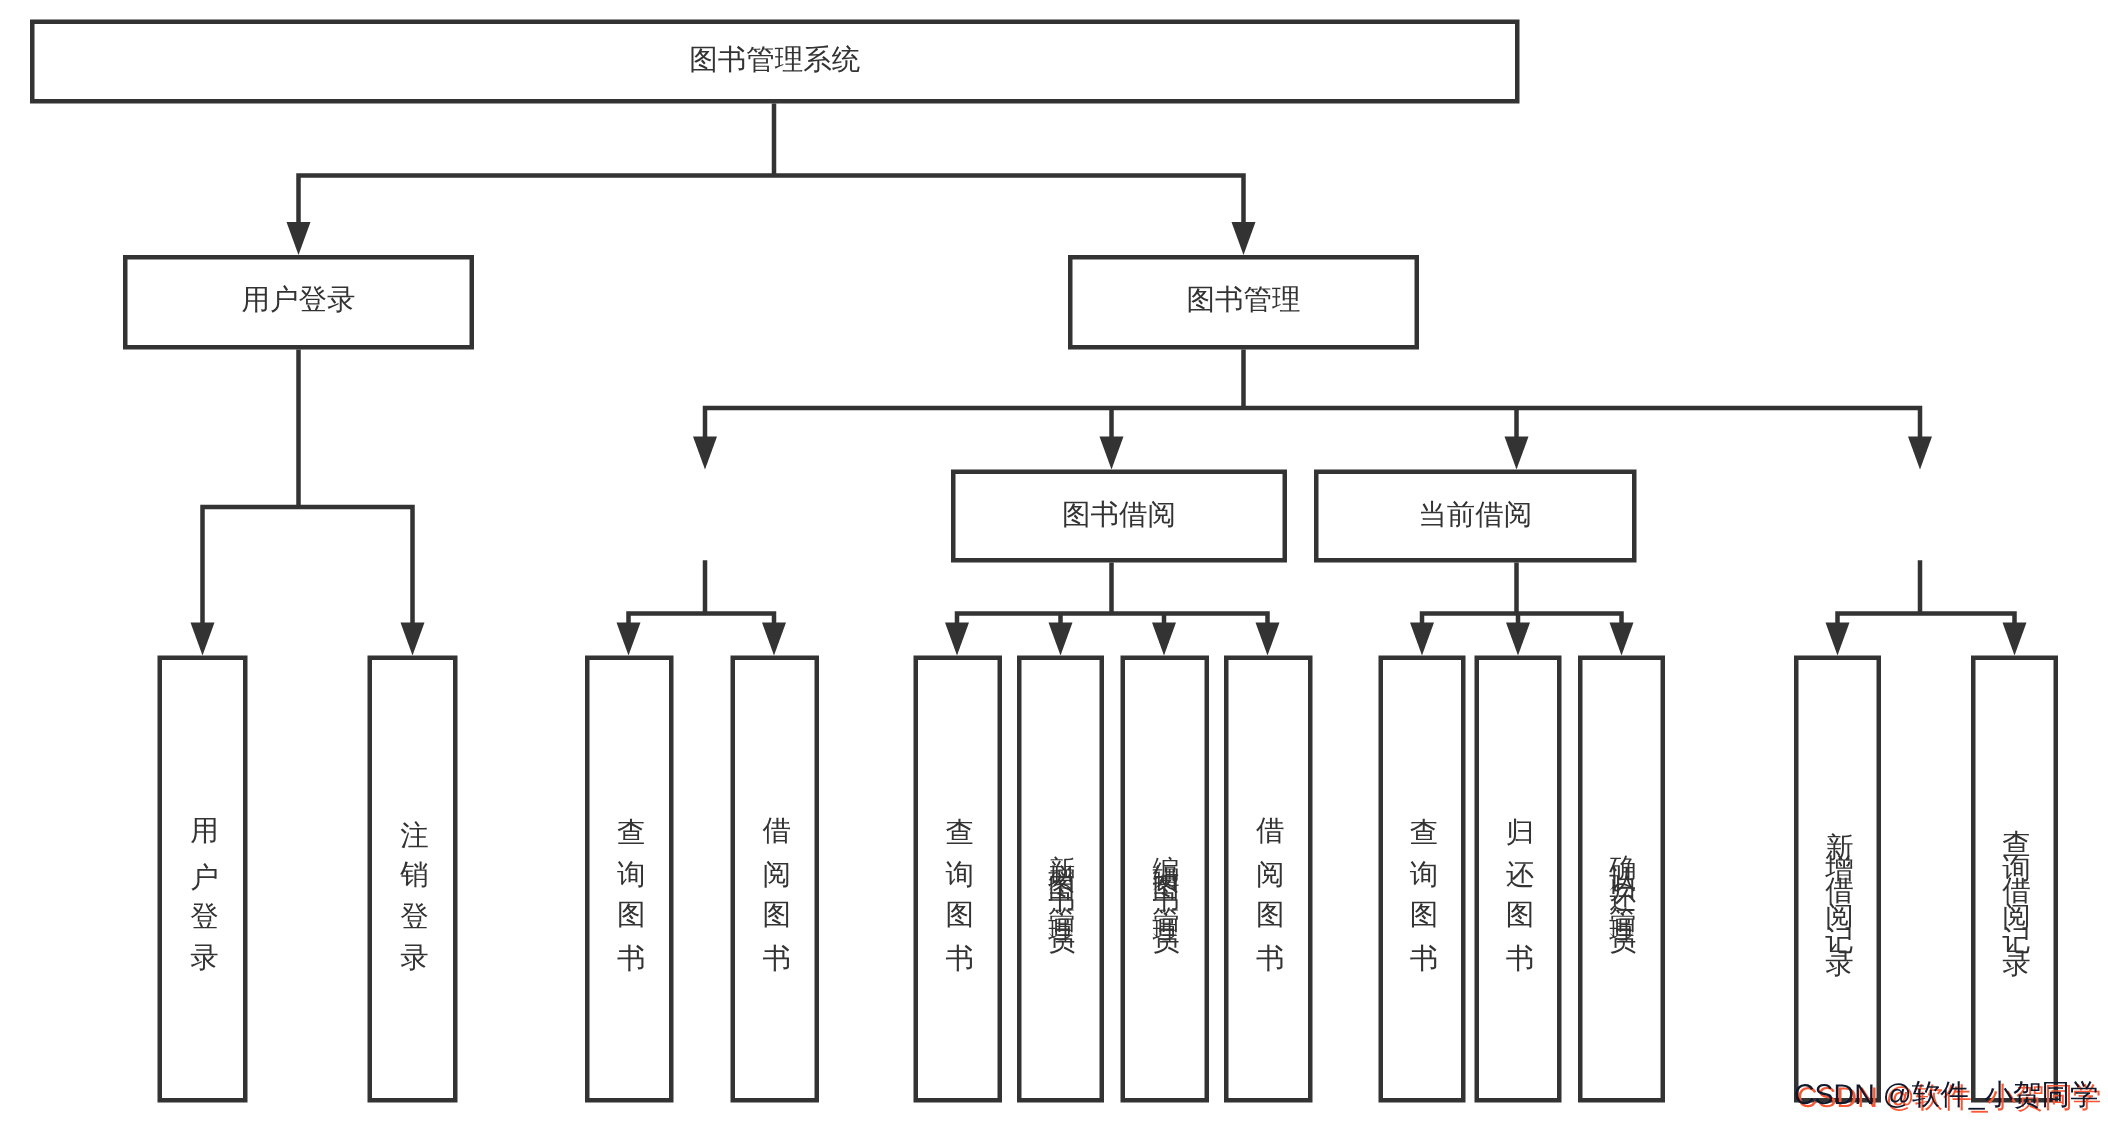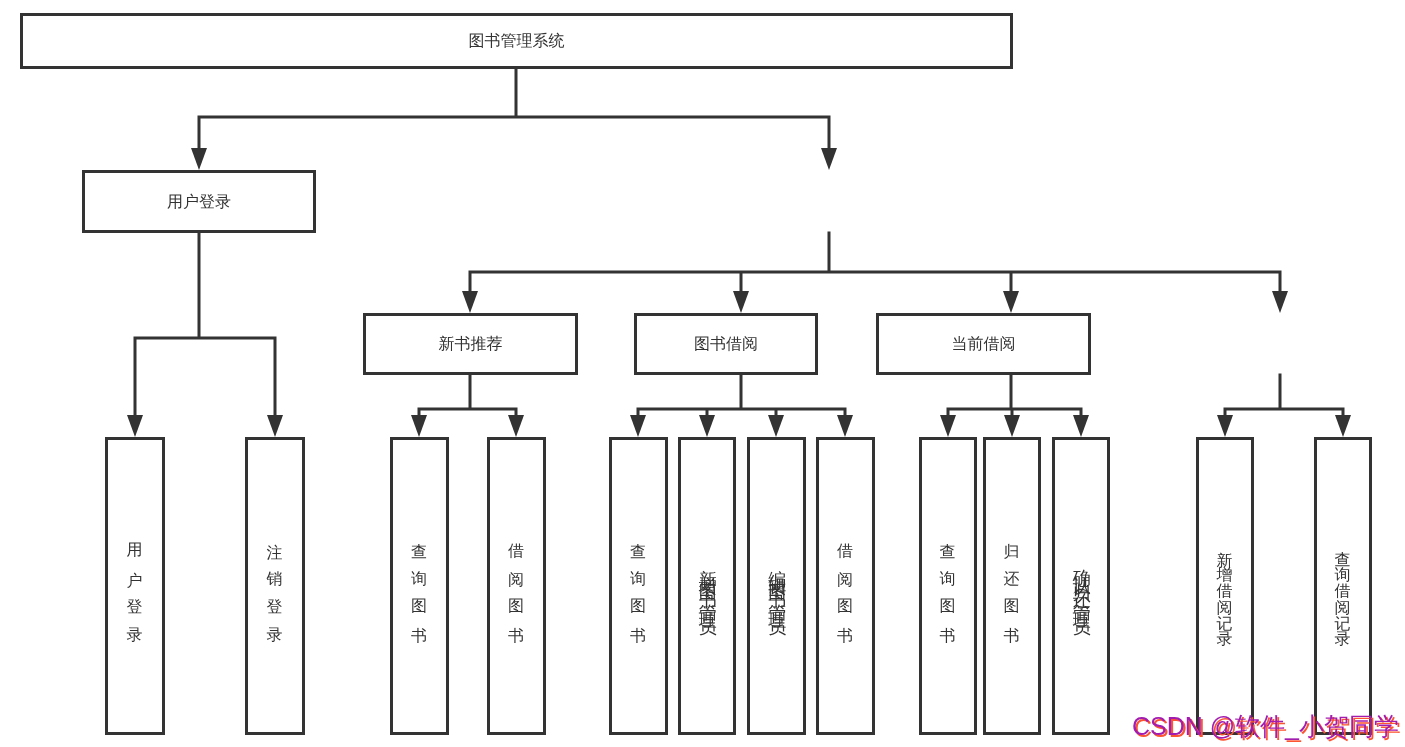--- a/index.html
+++ b/index.html
@@ -20,21 +20,21 @@
     left: 0;
     top: 0;
     pointer-events: none;
   }
   .box {
     position: absolute;
     box-sizing: border-box;
     border: 3px solid #333333;
     background: #ffffff;
     color: #333333;
-    font-size: 16px;
+    font-size: 19px;
     display: flex;
     align-items: center;
     justify-content: center;
     text-align: center;
     line-height: 1.2;
     z-index: 2;
   }
   .v {
     writing-mode: vertical-rl;
     text-orientation: mixed;
@@ -44,22 +44,22 @@
     letter-spacing: 16px;
   }
   .v-9 {
     letter-spacing: 7px;
     font-size: 18px;
   }
   .watermark {
     position: absolute;
     right: 6px;
     bottom: 4px;
-    font-size: 25px;
-    color: #a21caf;
+    font-size: 19px;
+    color: #0f172a;
     text-shadow: 2px 2px 0 #fc5531;
     white-space: nowrap;
     z-index: 5;
   }
 </style>
 </head>
 <body>
 
 <div id="canvas">
 
@@ -116,23 +116,23 @@
       <polygon points="1004,415 1020,415 1012,437"></polygon>
       <polygon points="1073,415 1089,415 1081,437"></polygon>
       <polygon points="1217,415 1233,415 1225,437"></polygon>
       <polygon points="1335,415 1351,415 1343,437"></polygon>
     </g>
   </svg>
 
   <div class="box" style="left:20px;top:13px;width:993px;height:56px">图书管理系统</div>
 
   <div class="box" style="left:82px;top:170px;width:234px;height:63px">用户登录</div>
+  <div class="box" style="left:712px;top:170px;width:234px;height:63px">图书管理</div>
 
-  <div class="box" style="left:363px;top:313px;width:215px;height:62px">新书推荐</div>
-  <div class="box" style="left:634px;top:313px;width:184px;height:62px">图书借阅</div>
+  <div class="box" style="left:634px;top:313px;width:224px;height:62px">图书借阅</div>
   <div class="box" style="left:876px;top:313px;width:215px;height:62px">当前借阅</div>
 
   <div class="box v" style="left:105px;top:437px;width:60px;height:298px">用户登录</div>
   <div class="box v" style="left:245px;top:437px;width:60px;height:298px">注销登录</div>
 
   <div class="box v" style="left:390px;top:437px;width:59px;height:298px">查询图书</div>
   <div class="box v" style="left:487px;top:437px;width:59px;height:298px">借阅图书</div>
 
   <div class="box v" style="left:609px;top:437px;width:59px;height:298px">查询图书</div>
   <div class="box v v-9" style="left:678px;top:437px;width:58px;height:298px">新增图书（管理员）</div>

